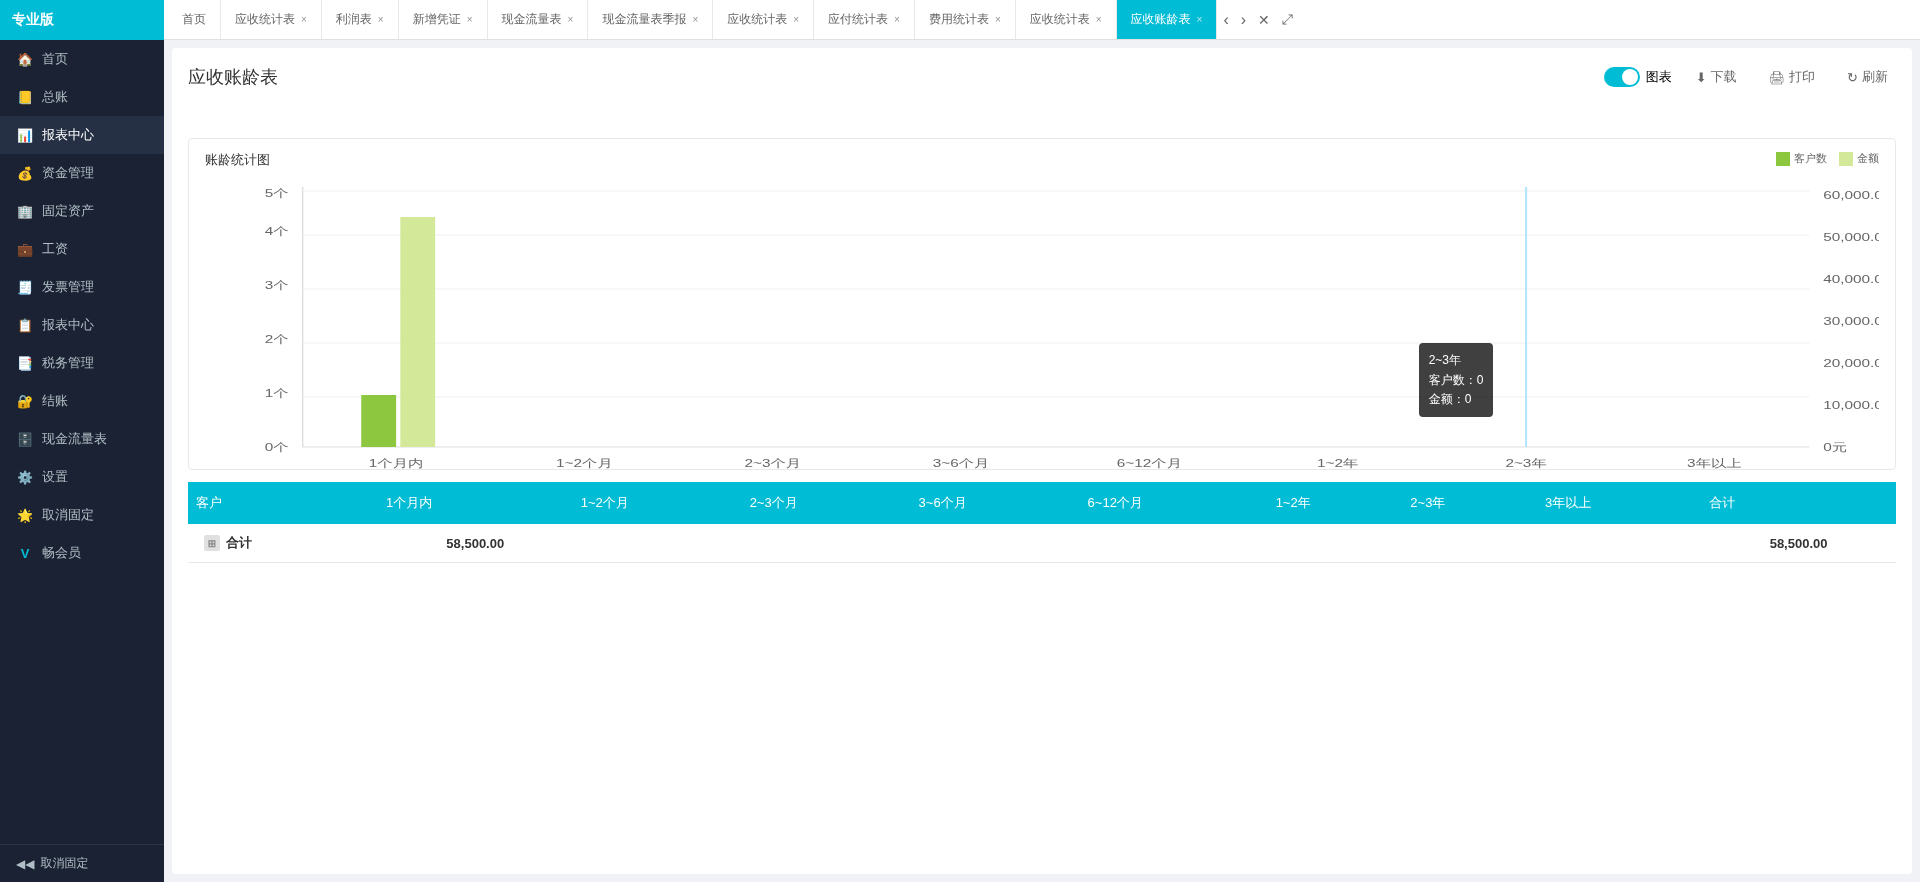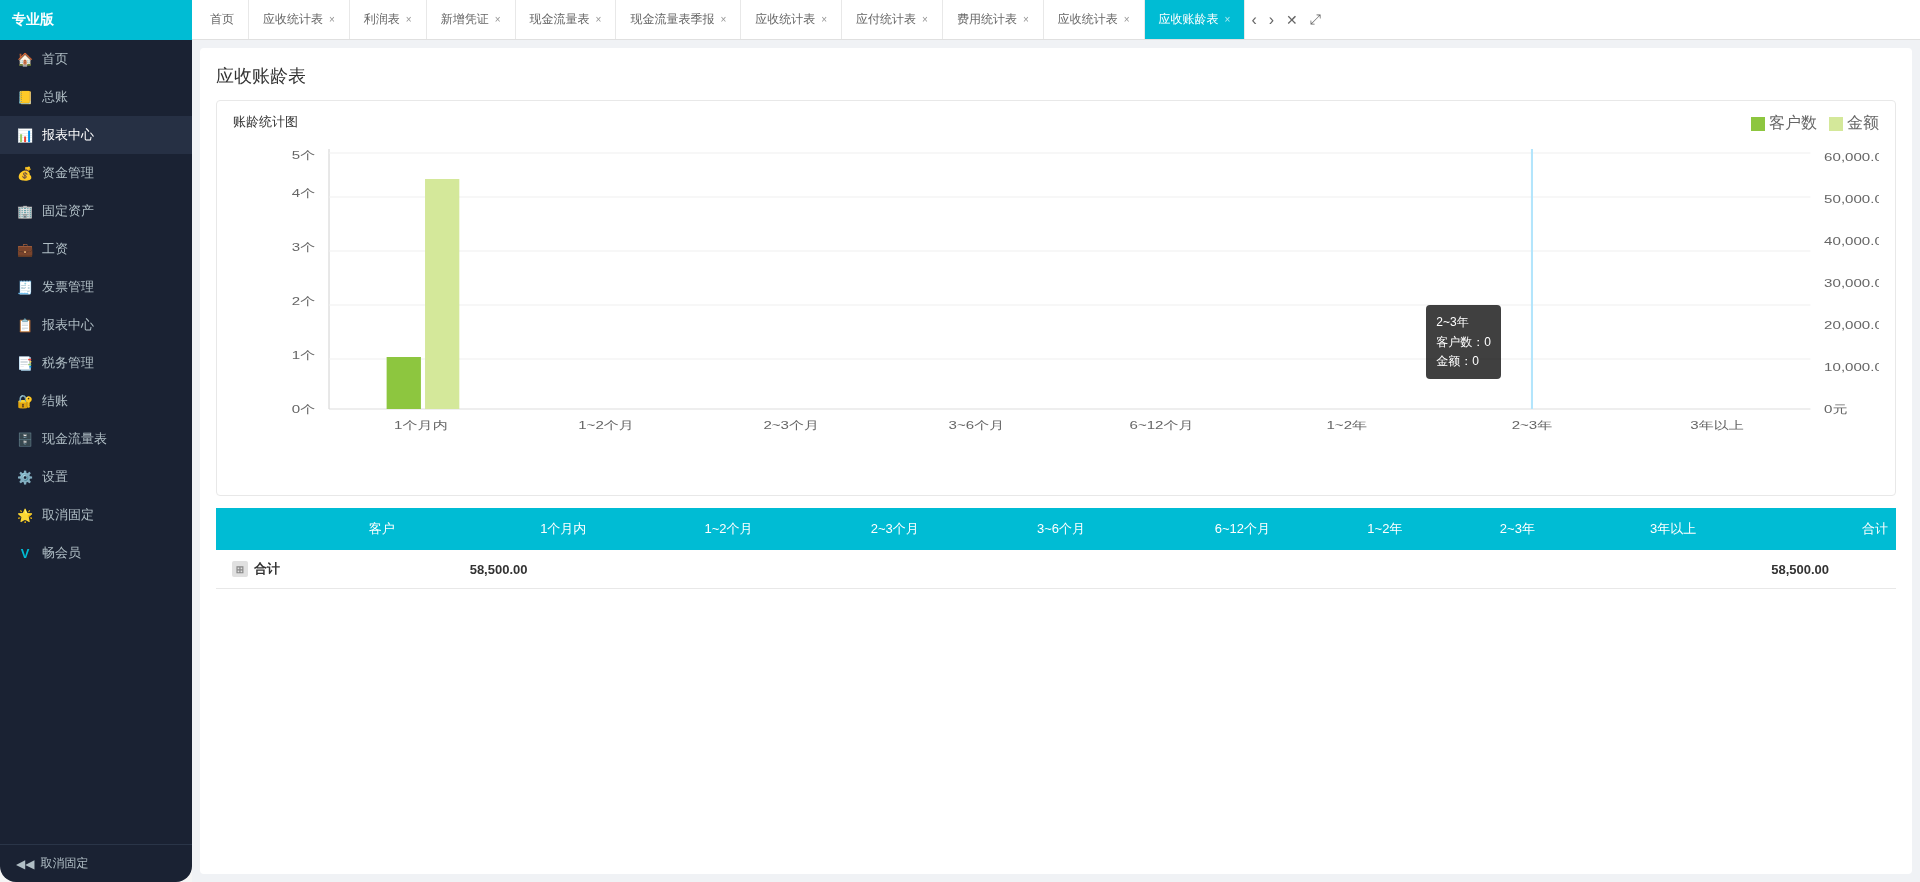--- a/index.html
+++ b/index.html
@@ -1,27 +1,26 @@
 <!DOCTYPE html>
 <html><head>
   <meta charset="utf-8">
   <style>
     * { box-sizing: border-box; margin: 0; padding: 0; }
     body { font-family: 'Microsoft YaHei', Arial, sans-serif; font-size: 13px; display: flex; height: 882px; overflow: hidden; background: #f5f5f5; }
 
     
     .sidebar {
-      width: 192px;
+      width: 164px;
       background: #1a2233;
       color: #ccc;
       display: flex;
       flex-direction: column;
       flex-shrink: 0;
       height: 100%;
-      border-radius: 16px;
     }
     .sidebar-logo {
       background: #00bcd4;
       height: 40px;
       display: flex;
       align-items: center;
       padding: 0 12px;
       font-size: 14px;
       color: #fff;
       font-weight: bold;
@@ -176,35 +175,36 @@
       padding: 4px 8px;
       border-radius: 4px;
     }
 
     
     .chart-area {
       border: 1px solid #e8e8e8;
       border-radius: 4px;
       padding: 12px 16px;
       position: relative;
-      height: 396px;
+      height: 332px;
+      margin-top: 36px;
     }
     .chart-title {
       font-size: 13px;
       color: #333;
       margin-bottom: 8px;
     }
     .chart-legend {
       position: absolute;
       top: 12px;
       right: 16px;
       display: flex;
       align-items: center;
       gap: 12px;
-      font-size: 16px;
+      font-size: 11px;
       color: #666;
     }
     .legend-item {
       display: flex;
       align-items: center;
       gap: 4px;
     }
     .legend-color {
       width: 14px;
       height: 14px;
@@ -237,21 +237,21 @@
       width: 100%;
       border-collapse: collapse;
       font-size: 13px;
     }
     .data-table thead tr {
       background: #00bcd4;
       color: #fff;
     }
     .data-table thead th {
       padding: 12px 8px;
-      text-align: right;
+      text-align: left;
       font-weight: 500;
     }
     .data-table tbody tr {
       border-bottom: 1px solid #e8e8e8;
     }
     .data-table tbody td {
       padding: 10px 8px;
       text-align: center;
       color: #333;
     }
@@ -392,20 +392,38 @@
     <div class="tab-nav-btn">‹</div>
     <div class="tab-nav-btn">›</div>
     <div class="tab-close-all">✕</div>
     <div class="tab-maximize">⤢</div>
   </div>
 
   <div class="content">
 
     <div class="page-header">
       <span class="page-title">应收账龄表</span>
+      <div class="header-actions">
+        <div class="toggle-switch">
+          <div class="switch"></div>
+          <span>图表</span>
+        </div>
+        <div class="action-btn">
+          <span>⬇</span>
+          <span>下载</span>
+        </div>
+        <div class="action-btn">
+          <span>🖨</span>
+          <span>打印</span>
+        </div>
+        <div class="action-btn">
+          <span>↻</span>
+          <span>刷新</span>
+        </div>
+      </div>
     </div>
 
     <div class="chart-area">
       <div class="chart-title">账龄统计图</div>
       <div class="chart-legend">
         <div class="legend-item">
           <div class="legend-color" style="background:#8dc63f;"></div>
           <span>客户数</span>
         </div>
         <div class="legend-item">

